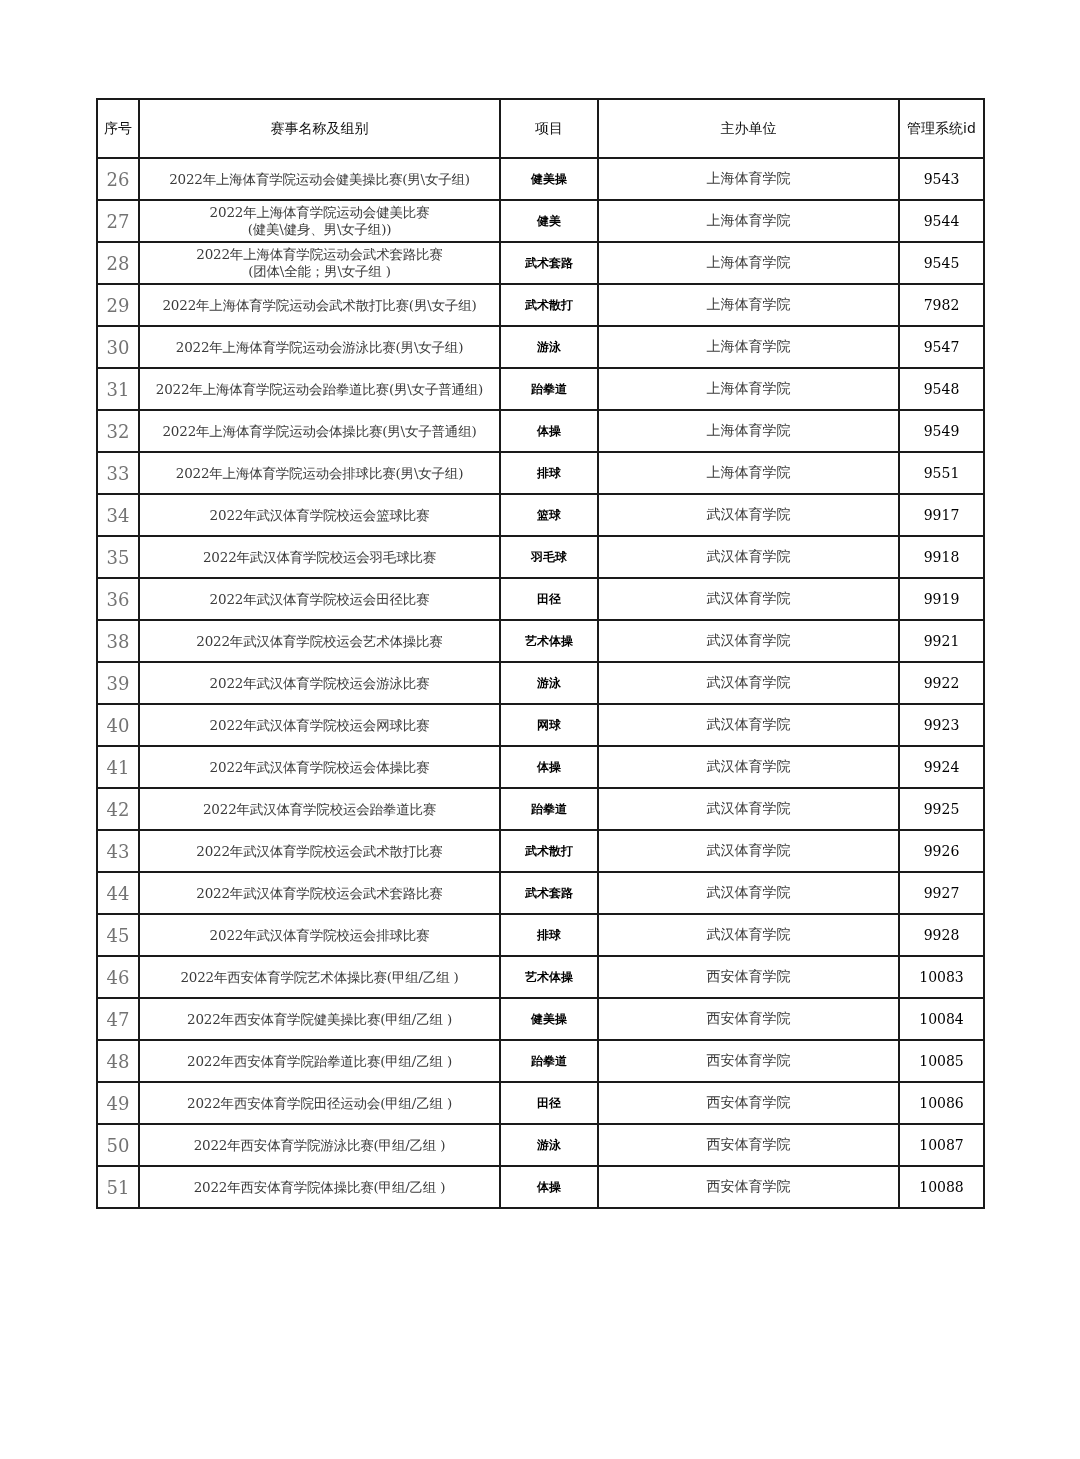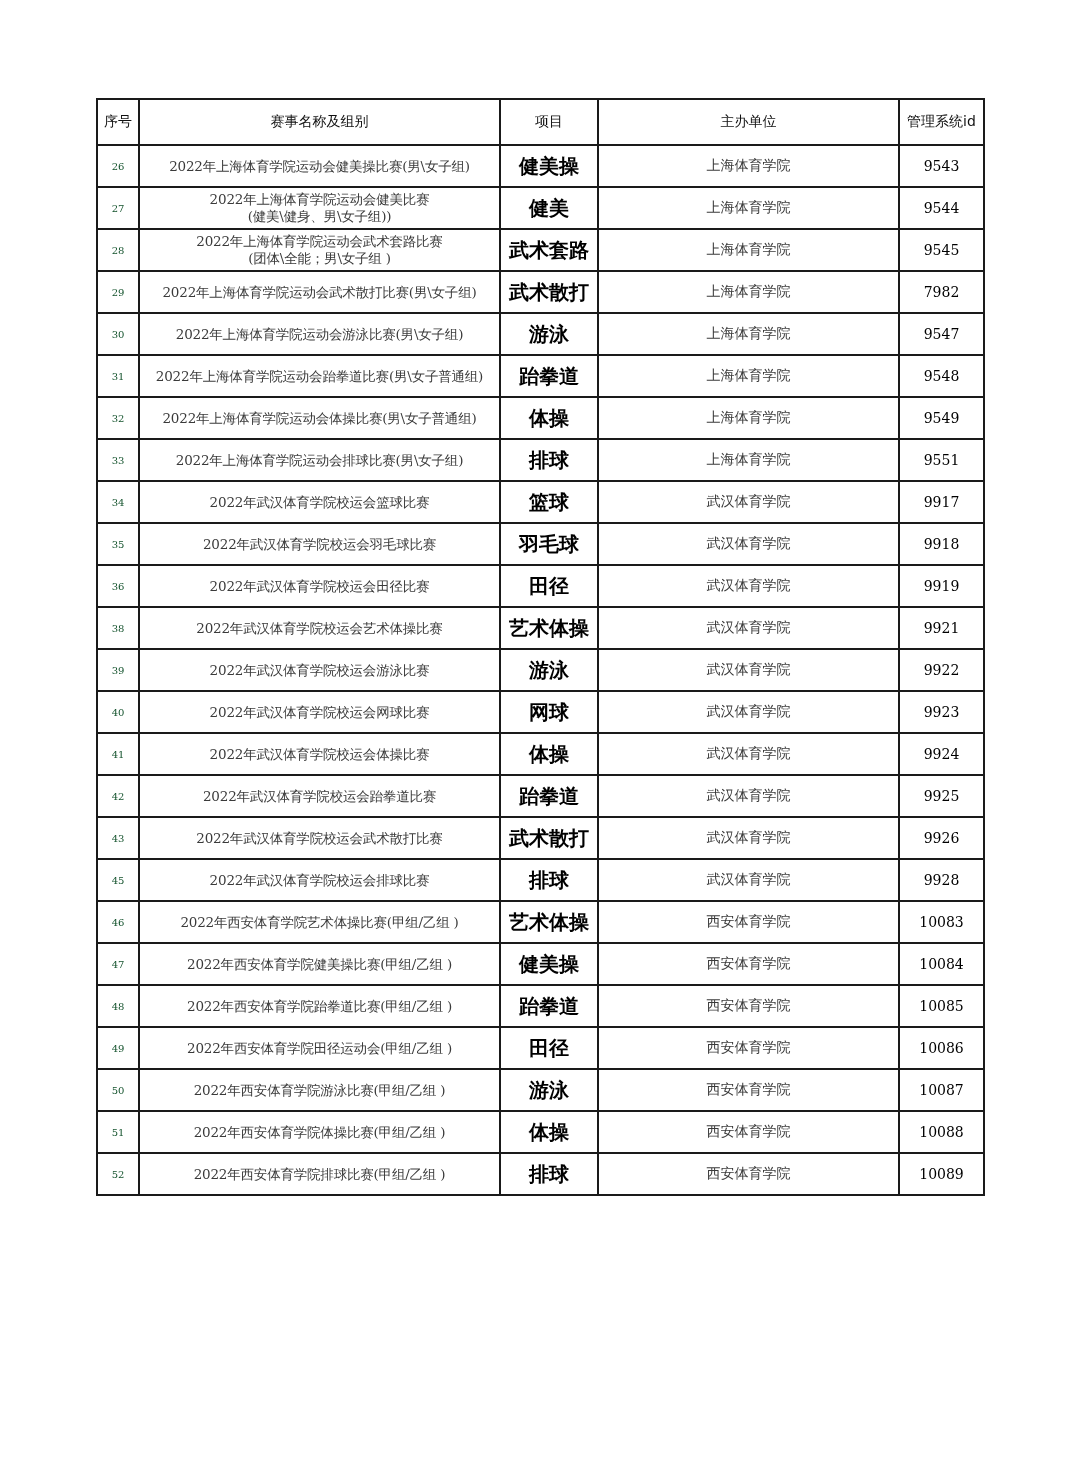--- a/index.html
+++ b/index.html
@@ -36,38 +36,38 @@
       padding: 0 2px;
       height: 42px;
       box-sizing: border-box;
       overflow: hidden;
     }
     .page-table th {
       font-family: "DejaVu Sans", "Liberation Sans", sans-serif;
       font-weight: normal;
       font-size: 14px;
       color: #111;
-      height: 46px;
+      height: 59px;
     }
     .cell-no {
-      font-size: 10px;
-      color: #14532d;
+      font-size: 18px;
+      color: #737373;
     }
     .cell-name {
       font-size: 13.5px;
       color: #3a3a3a;
       line-height: 17px;
       white-space: pre-line;
       letter-spacing: -0.2px;
       margin-top: 16px;
     }
     .cell-item {
       font-family: "DejaVu Sans", "Liberation Sans", sans-serif;
       font-weight: bold;
-      font-size: 20px;
+      font-size: 12px;
       color: #000;
     }
     .cell-org {
       font-size: 14px;
       color: #3a3a3a;
       margin-top: 24px;
     }
     .cell-id {
       font-size: 14px;
       color: #000000;
@@ -209,20 +209,27 @@
         <td class="cell-id">9925</td>
       </tr>
       <tr>
         <td class="cell-no">43</td>
         <td class="cell-name">2022年武汉体育学院校运会武术散打比赛</td>
         <td class="cell-item">武术散打</td>
         <td class="cell-org">武汉体育学院</td>
         <td class="cell-id">9926</td>
       </tr>
       <tr>
+        <td class="cell-no">44</td>
+        <td class="cell-name">2022年武汉体育学院校运会武术套路比赛</td>
+        <td class="cell-item">武术套路</td>
+        <td class="cell-org">武汉体育学院</td>
+        <td class="cell-id">9927</td>
+      </tr>
+      <tr>
         <td class="cell-no">45</td>
         <td class="cell-name">2022年武汉体育学院校运会排球比赛</td>
         <td class="cell-item">排球</td>
         <td class="cell-org">武汉体育学院</td>
         <td class="cell-id">9928</td>
       </tr>
       <tr>
         <td class="cell-no">46</td>
         <td class="cell-name">2022年西安体育学院艺术体操比赛(甲组/乙组 )</td>
         <td class="cell-item">艺术体操</td>
@@ -256,22 +263,15 @@
         <td class="cell-item">游泳</td>
         <td class="cell-org">西安体育学院</td>
         <td class="cell-id">10087</td>
       </tr>
       <tr>
         <td class="cell-no">51</td>
         <td class="cell-name">2022年西安体育学院体操比赛(甲组/乙组 )</td>
         <td class="cell-item">体操</td>
         <td class="cell-org">西安体育学院</td>
         <td class="cell-id">10088</td>
-      </tr>
-      <tr>
-        <td class="cell-no">52</td>
-        <td class="cell-name">2022年西安体育学院排球比赛(甲组/乙组 )</td>
-        <td class="cell-item">排球</td>
-        <td class="cell-org">西安体育学院</td>
-        <td class="cell-id">10089</td>
       </tr>
     </tbody>
 </table>
 
 </body></html>

